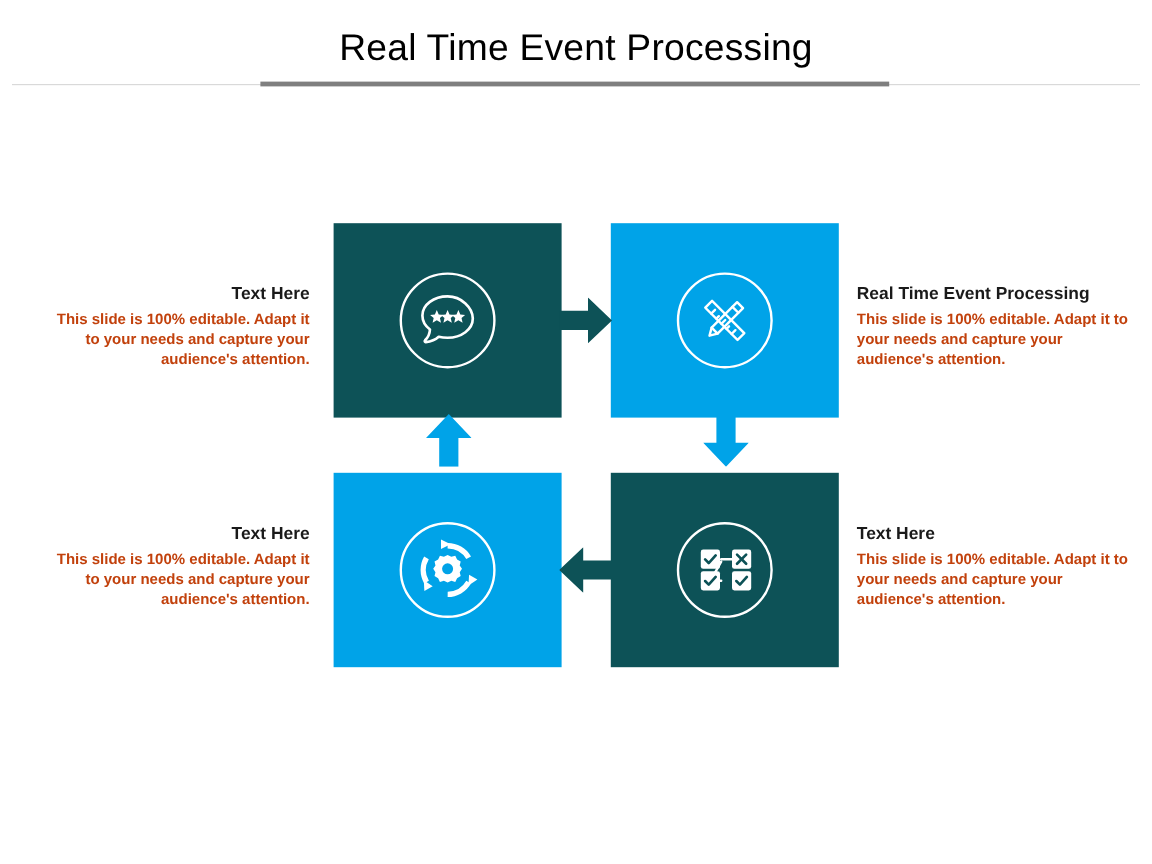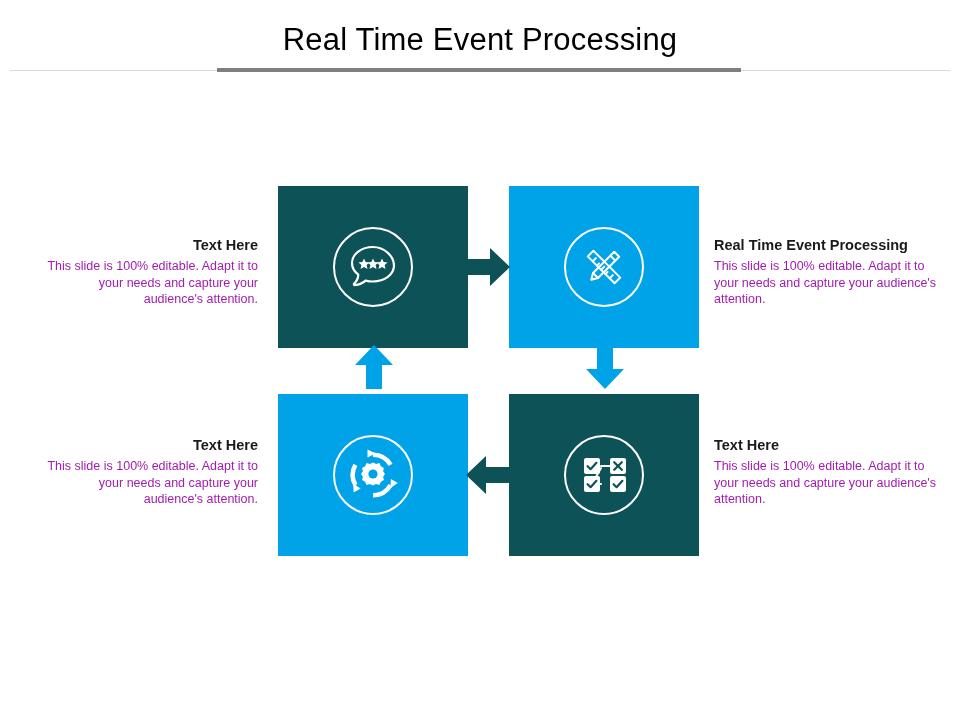--- a/index.html
+++ b/index.html
@@ -97,22 +97,22 @@
   .text-block .tb-title {
     font-size: 14.5px;
     font-weight: bold;
     color: #1a1a1a;
     line-height: 19px;
     margin: 0 0 3px 0;
     white-space: nowrap;
   }
   .text-block .tb-body {
     font-size: 12.5px;
-    font-weight: 400;
-    color: #a21caf;
+    font-weight: 700;
+    color: #c2410c;
     line-height: 16.5px;
     margin: 0;
   }
   .text-block.right-align { text-align: right; }
   .text-block.left-align  { text-align: left; }
 
   #text-tl { left: 39px;  top: 236px; }
   #text-tr { left: 714px; top: 236px; width: 228px; }
   #text-bl { left: 39px;  top: 436px; }
   #text-br { left: 714px; top: 436px; width: 228px; }

